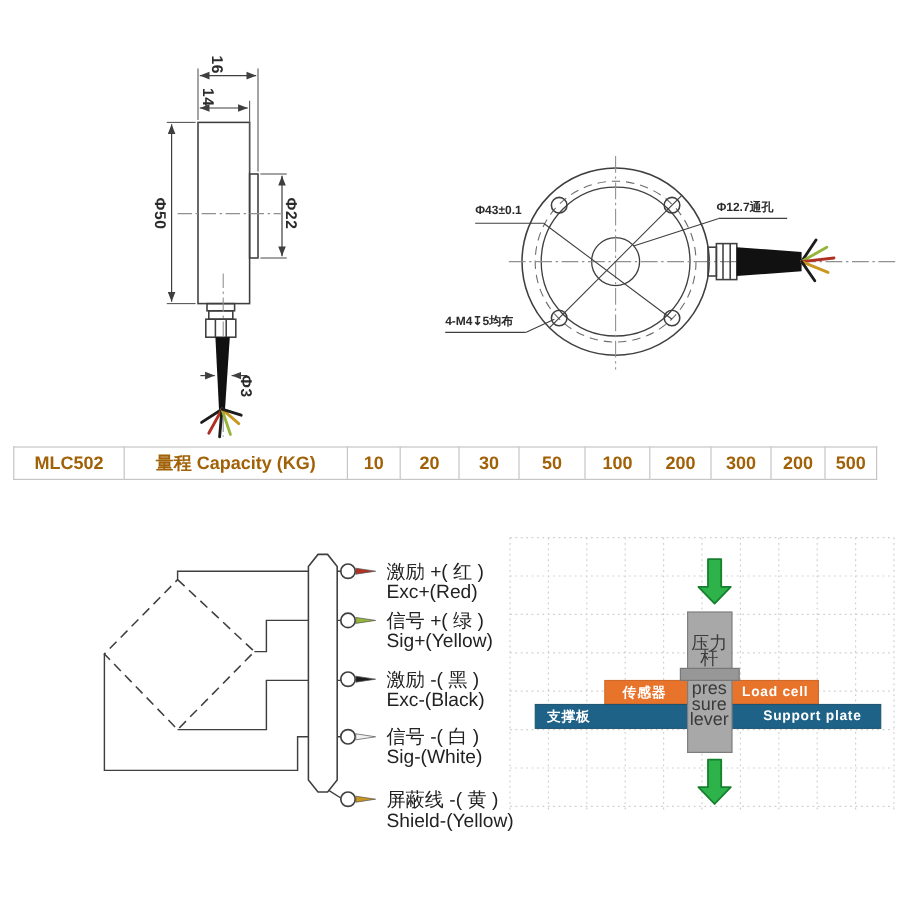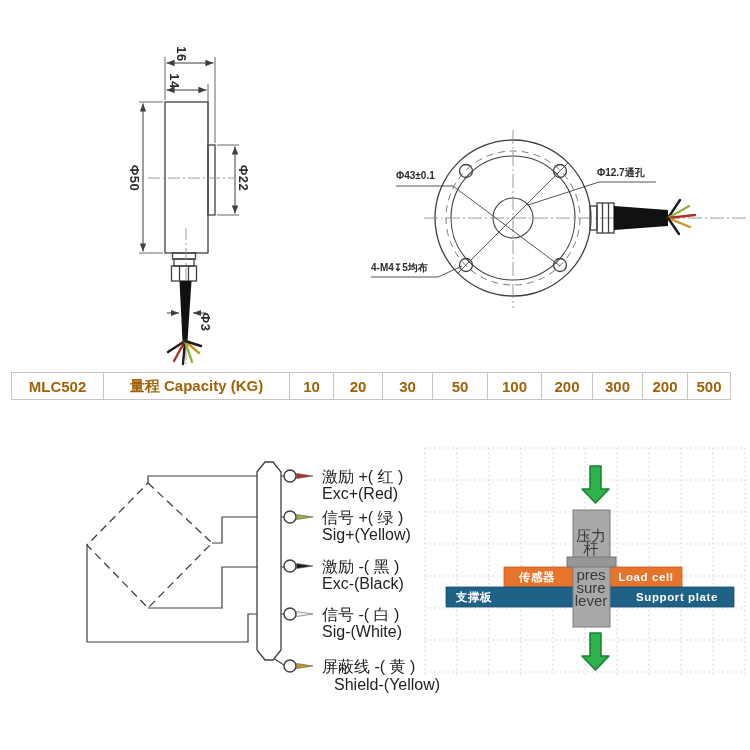--- a/index.html
+++ b/index.html
@@ -195,21 +195,21 @@
 
 <span class="lbl" style="left:322px;top:477px;">激励 +( 红 )</span>
 <span class="lbl" style="left:322px;top:494px;">Exc+(Red)</span>
 <span class="lbl" style="left:322px;top:518px;">信号 +( 绿 )</span>
 <span class="lbl" style="left:322px;top:535px;">Sig+(Yellow)</span>
 <span class="lbl" style="left:322px;top:567px;">激励 -( 黑 )</span>
 <span class="lbl" style="left:322px;top:584px;">Exc-(Black)</span>
 <span class="lbl" style="left:322px;top:615px;">信号 -( 白 )</span>
 <span class="lbl" style="left:322px;top:632px;">Sig-(White)</span>
 <span class="lbl" style="left:322px;top:667px;">屏蔽线 -( 黄 )</span>
-<span class="lbl" style="left:322px;top:685px;margin-left:12px;">Shield-(Yellow)</span>
+<span class="lbl" style="left:322px;top:685px;">Shield-(Yellow)</span>
 
 <span class="c gry" style="left:591px;top:536px;">压力</span>
 <span class="c gry" style="left:591px;top:549px;">杆</span>
 <span class="c gry" style="left:591px;top:574px;">pres</span>
 <span class="c gry" style="left:591px;top:587px;">sure</span>
 <span class="c gry" style="left:591px;top:600px;">lever</span>
 <span class="c wht" style="left:537px;top:577px;">传感器</span>
 <span class="c wht" style="left:646px;top:577px;">Load cell</span>
 <span class="c wht" style="left:474px;top:597px;">支撑板</span>
 <span class="c wht" style="left:677px;top:597px;">Support plate</span>

